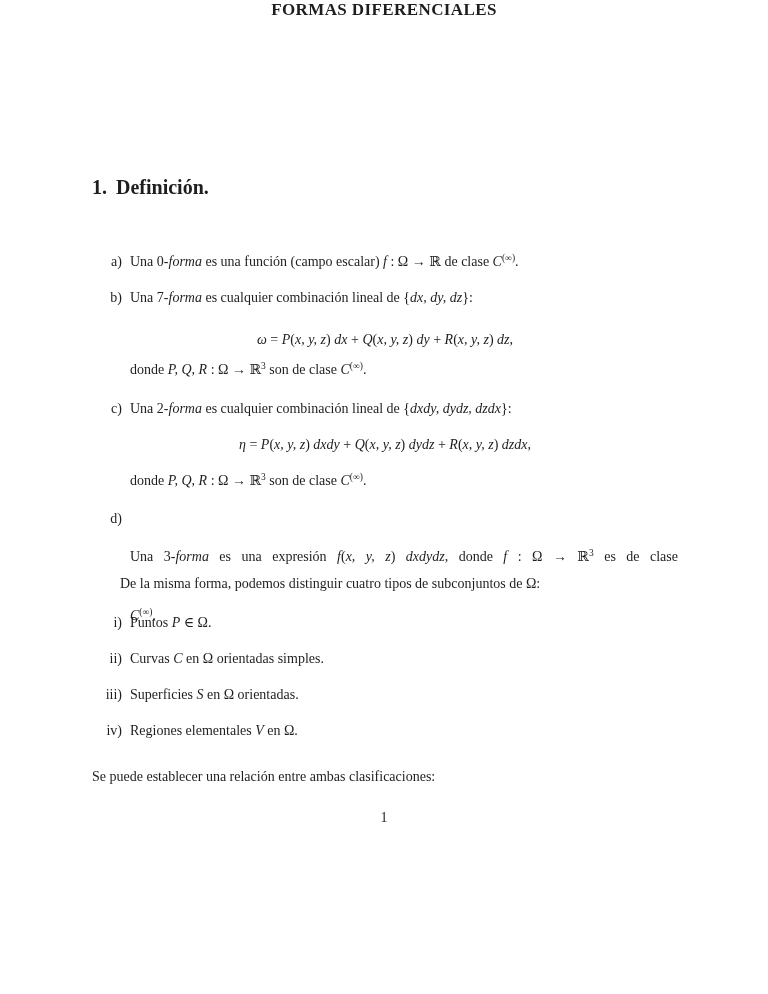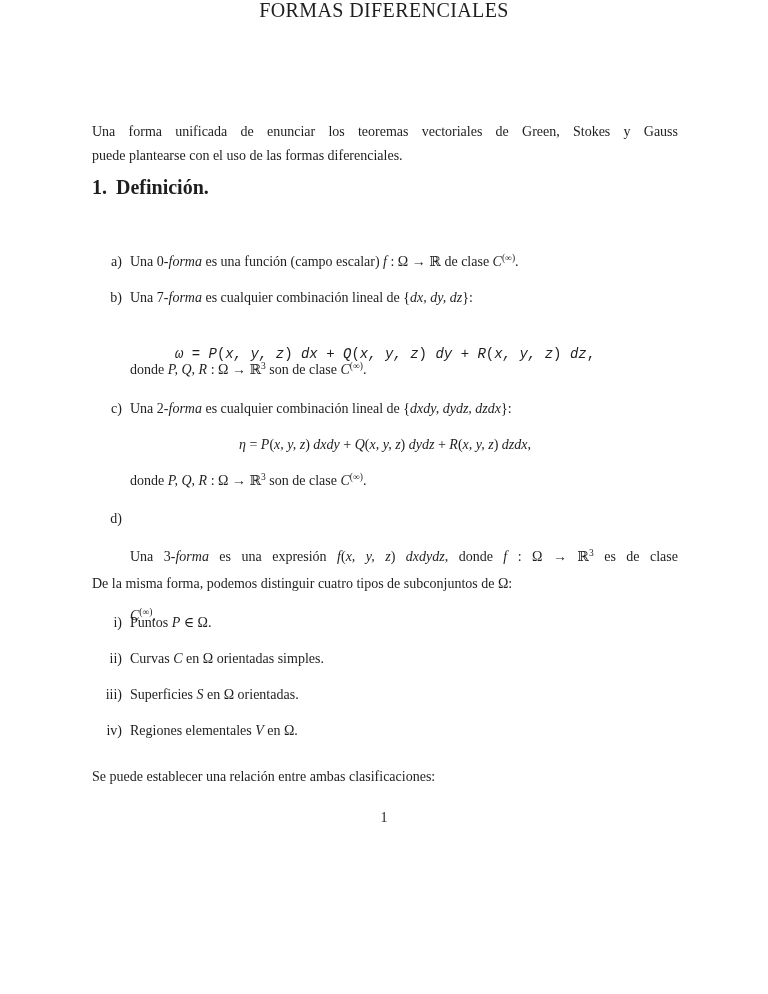--- a/index.html
+++ b/index.html
@@ -7,70 +7,66 @@
     position:relative;
     width:768px;height:994px;
     background:#ffffff;
     font-family:"Liberation Serif","DejaVu Serif",serif;
     color:#1e1e1e;
     overflow:hidden;
   }
   .blk{position:absolute;font-size:14px;line-height:20px;}
   .title{
     left:0;top:84;width:768px;text-align:center;
-    font-weight:normal;font-size:20px;letter-spacing:.4px;
+    font-weight:bold;font-size:17px;letter-spacing:.4px;
   }
   .para{left:92px;width:586px;}
   .line{display:block;}
   .justify-all{text-align:justify;text-align-last:justify;}
   .intro{top:120px;}
   .intro .line{line-height:24px;}
   .heading{left:92px;top:177px;font-weight:bold;font-size:20px;}
   .heading .hnum{margin-right:9px;}
   .lead1{top:214px;}
   .item{left:92px;width:586px;padding-left:38px;box-sizing:border-box;}
   .item-label{
     position:absolute;left:0;top:0;width:30px;
     text-align:right;line-height:inherit;
   }
   .item-a{top:252px;}
   .item-b{top:288px;}
   .formula{left:92px;width:586px;text-align:center;}
-  .formula-omega{top:344px;font-family:Liberation Mono, monospace;}
+  .formula-omega{top:330px;}
   .where{left:130px;}
   .where-omega{top:360px;}
   .item-c{top:399px;}
   .formula-eta{top:435px;}
   .where-eta{top:471px;}
   .item-d{top:509px;}
   .item-d .line{line-height:22px;margin-top:37px;}
-  .lead2{top:574px;}
+  .lead2{top:574px;margin-left:28px;}
   .item-i{top:613px;}
   .item-ii{top:649px;}
   .item-iii{top:685px;}
   .item-iv{top:721px;}
   .closing{top:767px;}
   .page-number{left:0;top:808px;width:768px;text-align:center;}
   
   .seg{font-weight:inherit;}
   .rm{font-style:normal;}
   .it{font-style:italic;}
   .sup{font-size:9.5px;font-style:normal;vertical-align:5.5px;line-height:0;}
 </style>
 </head>
 <body>
 
 <div class="page">
 
   <div class="blk title">FORMAS DIFERENCIALES</div>
 
-  <div class="blk para intro">
-    <span class="line justify-all"><span class="seg rm">Una forma unificada de enunciar los teoremas vectoriales de Green, Stokes y Gauss</span></span>
-    <span class="line"><span class="seg rm">puede plantearse con el uso de las formas diferenciales.</span></span>
-  </div>
 
   <div class="blk heading">
     <span class="hnum">1.</span><span>Definición.</span>
   </div>
 
 
   <div class="blk item item-a">
     <span class="item-label">a)</span>
     <span class="line"><span class="seg rm">Una 0-</span><span class="seg it">forma</span><span class="seg rm"> es una función (campo escalar) </span><span class="seg it">f</span><span class="seg rm"> : Ω → ℝ de clase </span><span class="seg it">C</span><span class="seg sup">(∞)</span><span class="seg rm">.</span></span>
   </div>

